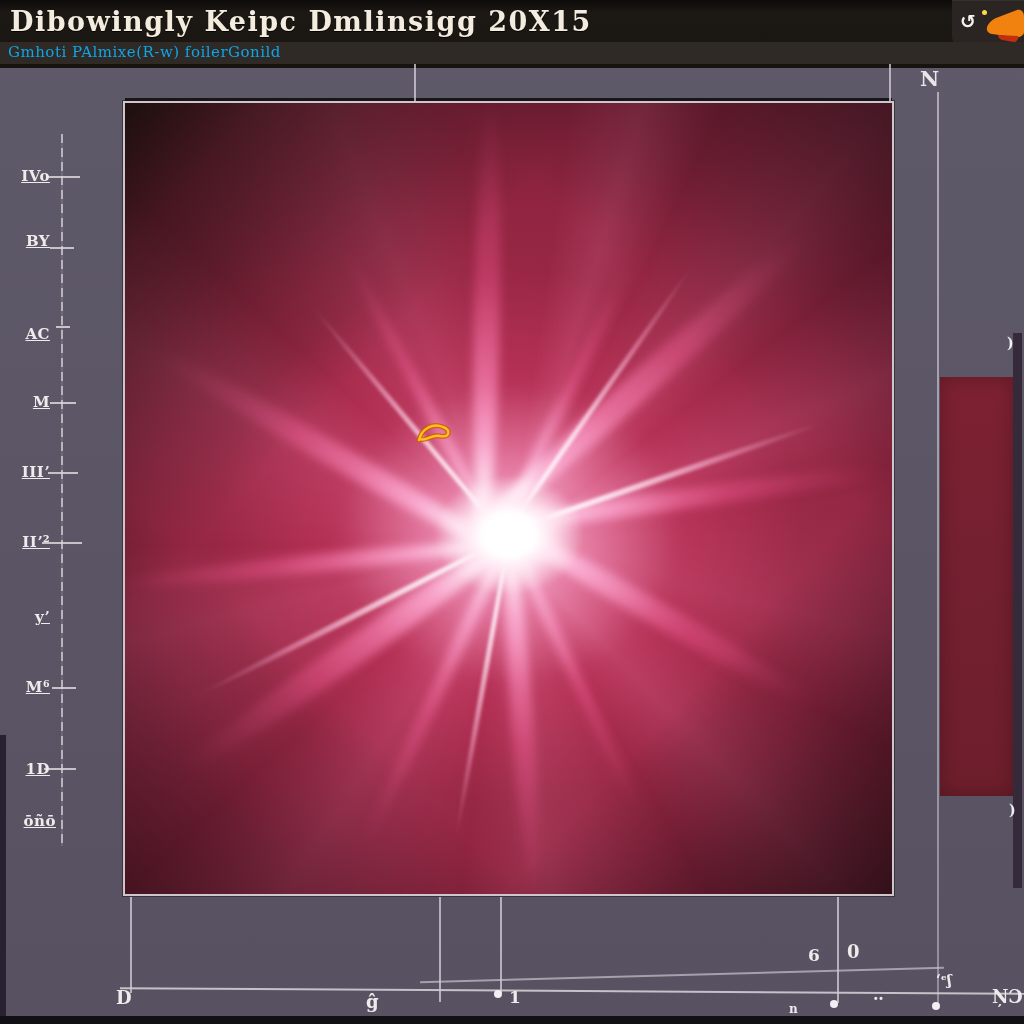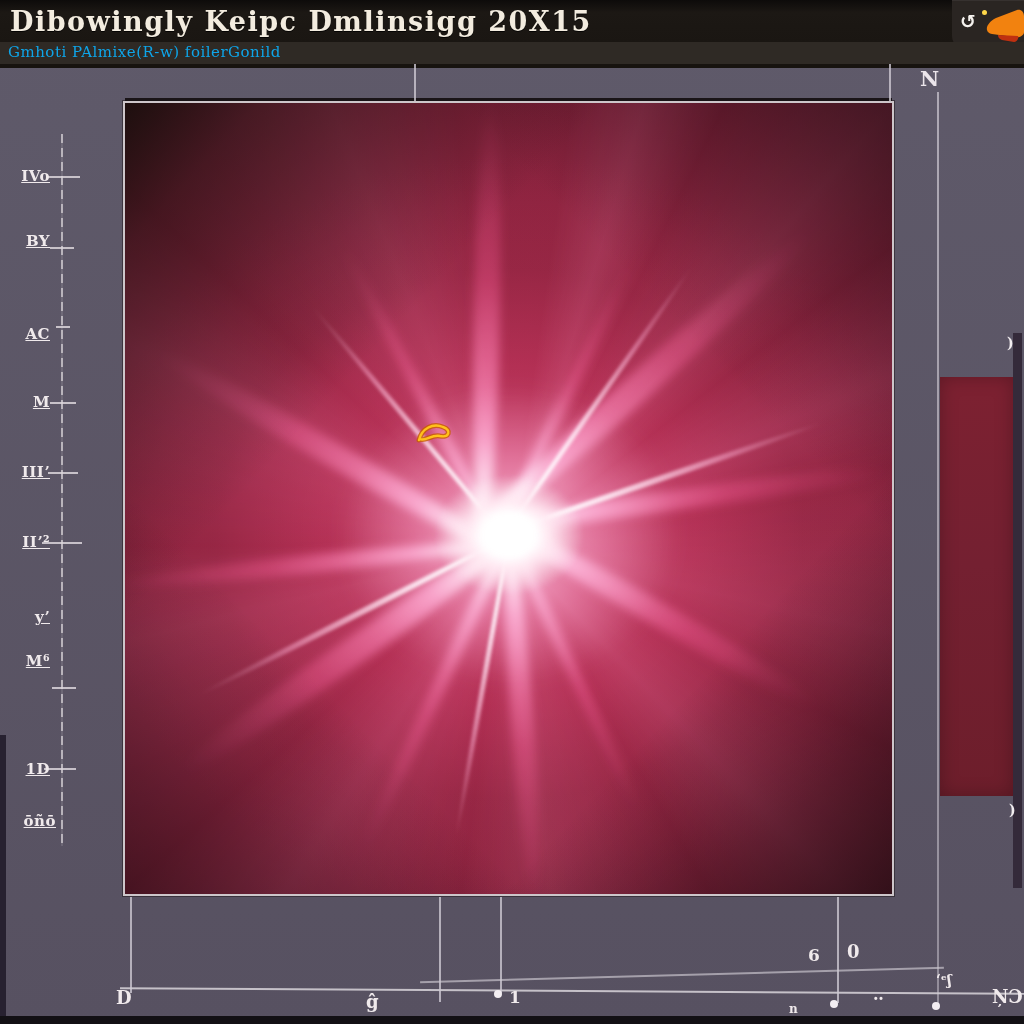--- a/index.html
+++ b/index.html
@@ -173,21 +173,21 @@
   <div class="ytick" style="left:42px;top:542px;width:40px;"></div>
   <div class="ytick" style="left:52px;top:687px;width:24px;"></div>
   <div class="ytick" style="left:44px;top:768px;width:32px;"></div>
   <div class="ylab" style="top:167px;">IVo</div>
   <div class="ylab" style="top:232px;">BY</div>
   <div class="ylab" style="top:325px;">AC</div>
   <div class="ylab" style="top:393px;">M</div>
   <div class="ylab" style="top:463px;text-align:right;">IIIʼ</div>
   <div class="ylab" style="top:533px;">IIʼ²</div>
   <div class="ylab" style="top:608px;">yʼ</div>
-  <div class="ylab" style="top:652px;">M⁶</div>
+  <div class="ylab" style="top:678px;">M⁶</div>
   <div class="ylab" style="top:760px;">1D</div>
   <div class="ylab" style="top:812px;left:16px;">ōñō</div>
 
   <div class="n-lab">N</div>
   <div class="n-line"></div>
 
   <div class="x1"></div>
   <div class="x2"></div>
   <div class="vline" style="left:130px;top:897px;height:96px;"></div>
   <div class="vline" style="left:414px;top:64px;height:37px;"></div>

